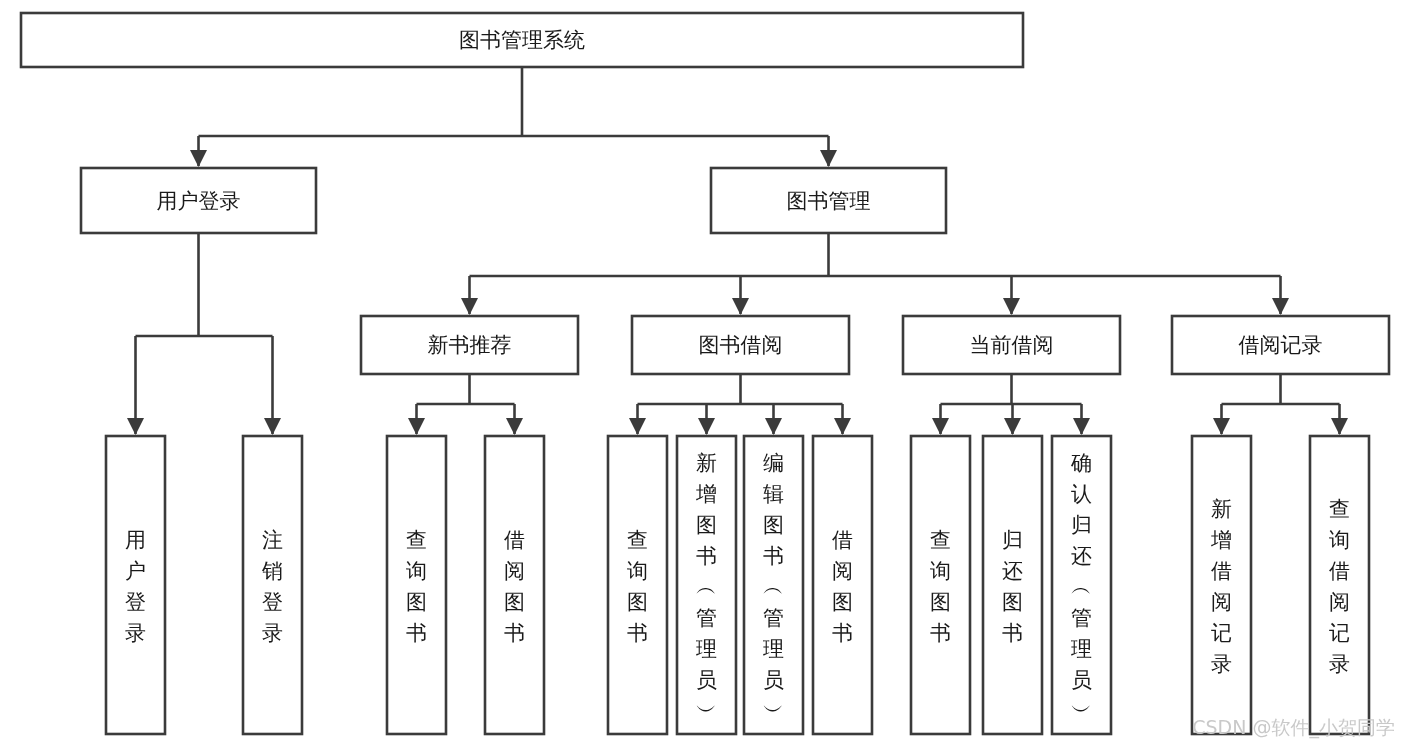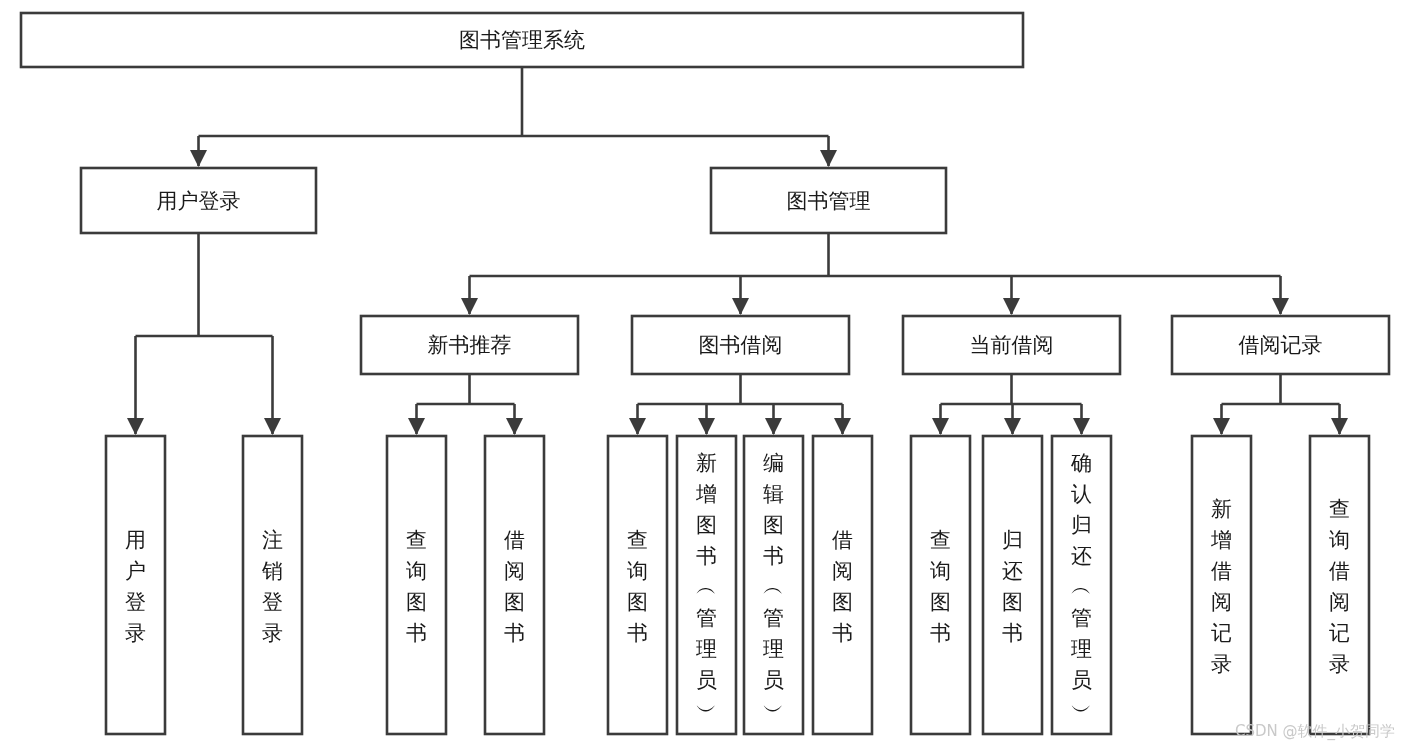--- a/index.html
+++ b/index.html
@@ -53,21 +53,21 @@
   }
   .arrow-head {
     fill: #3b3b3b;
     stroke: none;
   }
   .watermark-text {
     position: absolute;
     right: 10px;
     bottom: 6px;
     color: #c9c9c9;
-    font-size: 15px;
+    font-size: 19px;
     font-family: "DejaVu Sans", "Liberation Sans", sans-serif;
     white-space: nowrap;
     user-select: none;
   }
 </style>
 </head>
 <body>
 
 <div id="diagram-root">
   <svg class="diagram-canvas" viewBox="0 0 1405 747">

